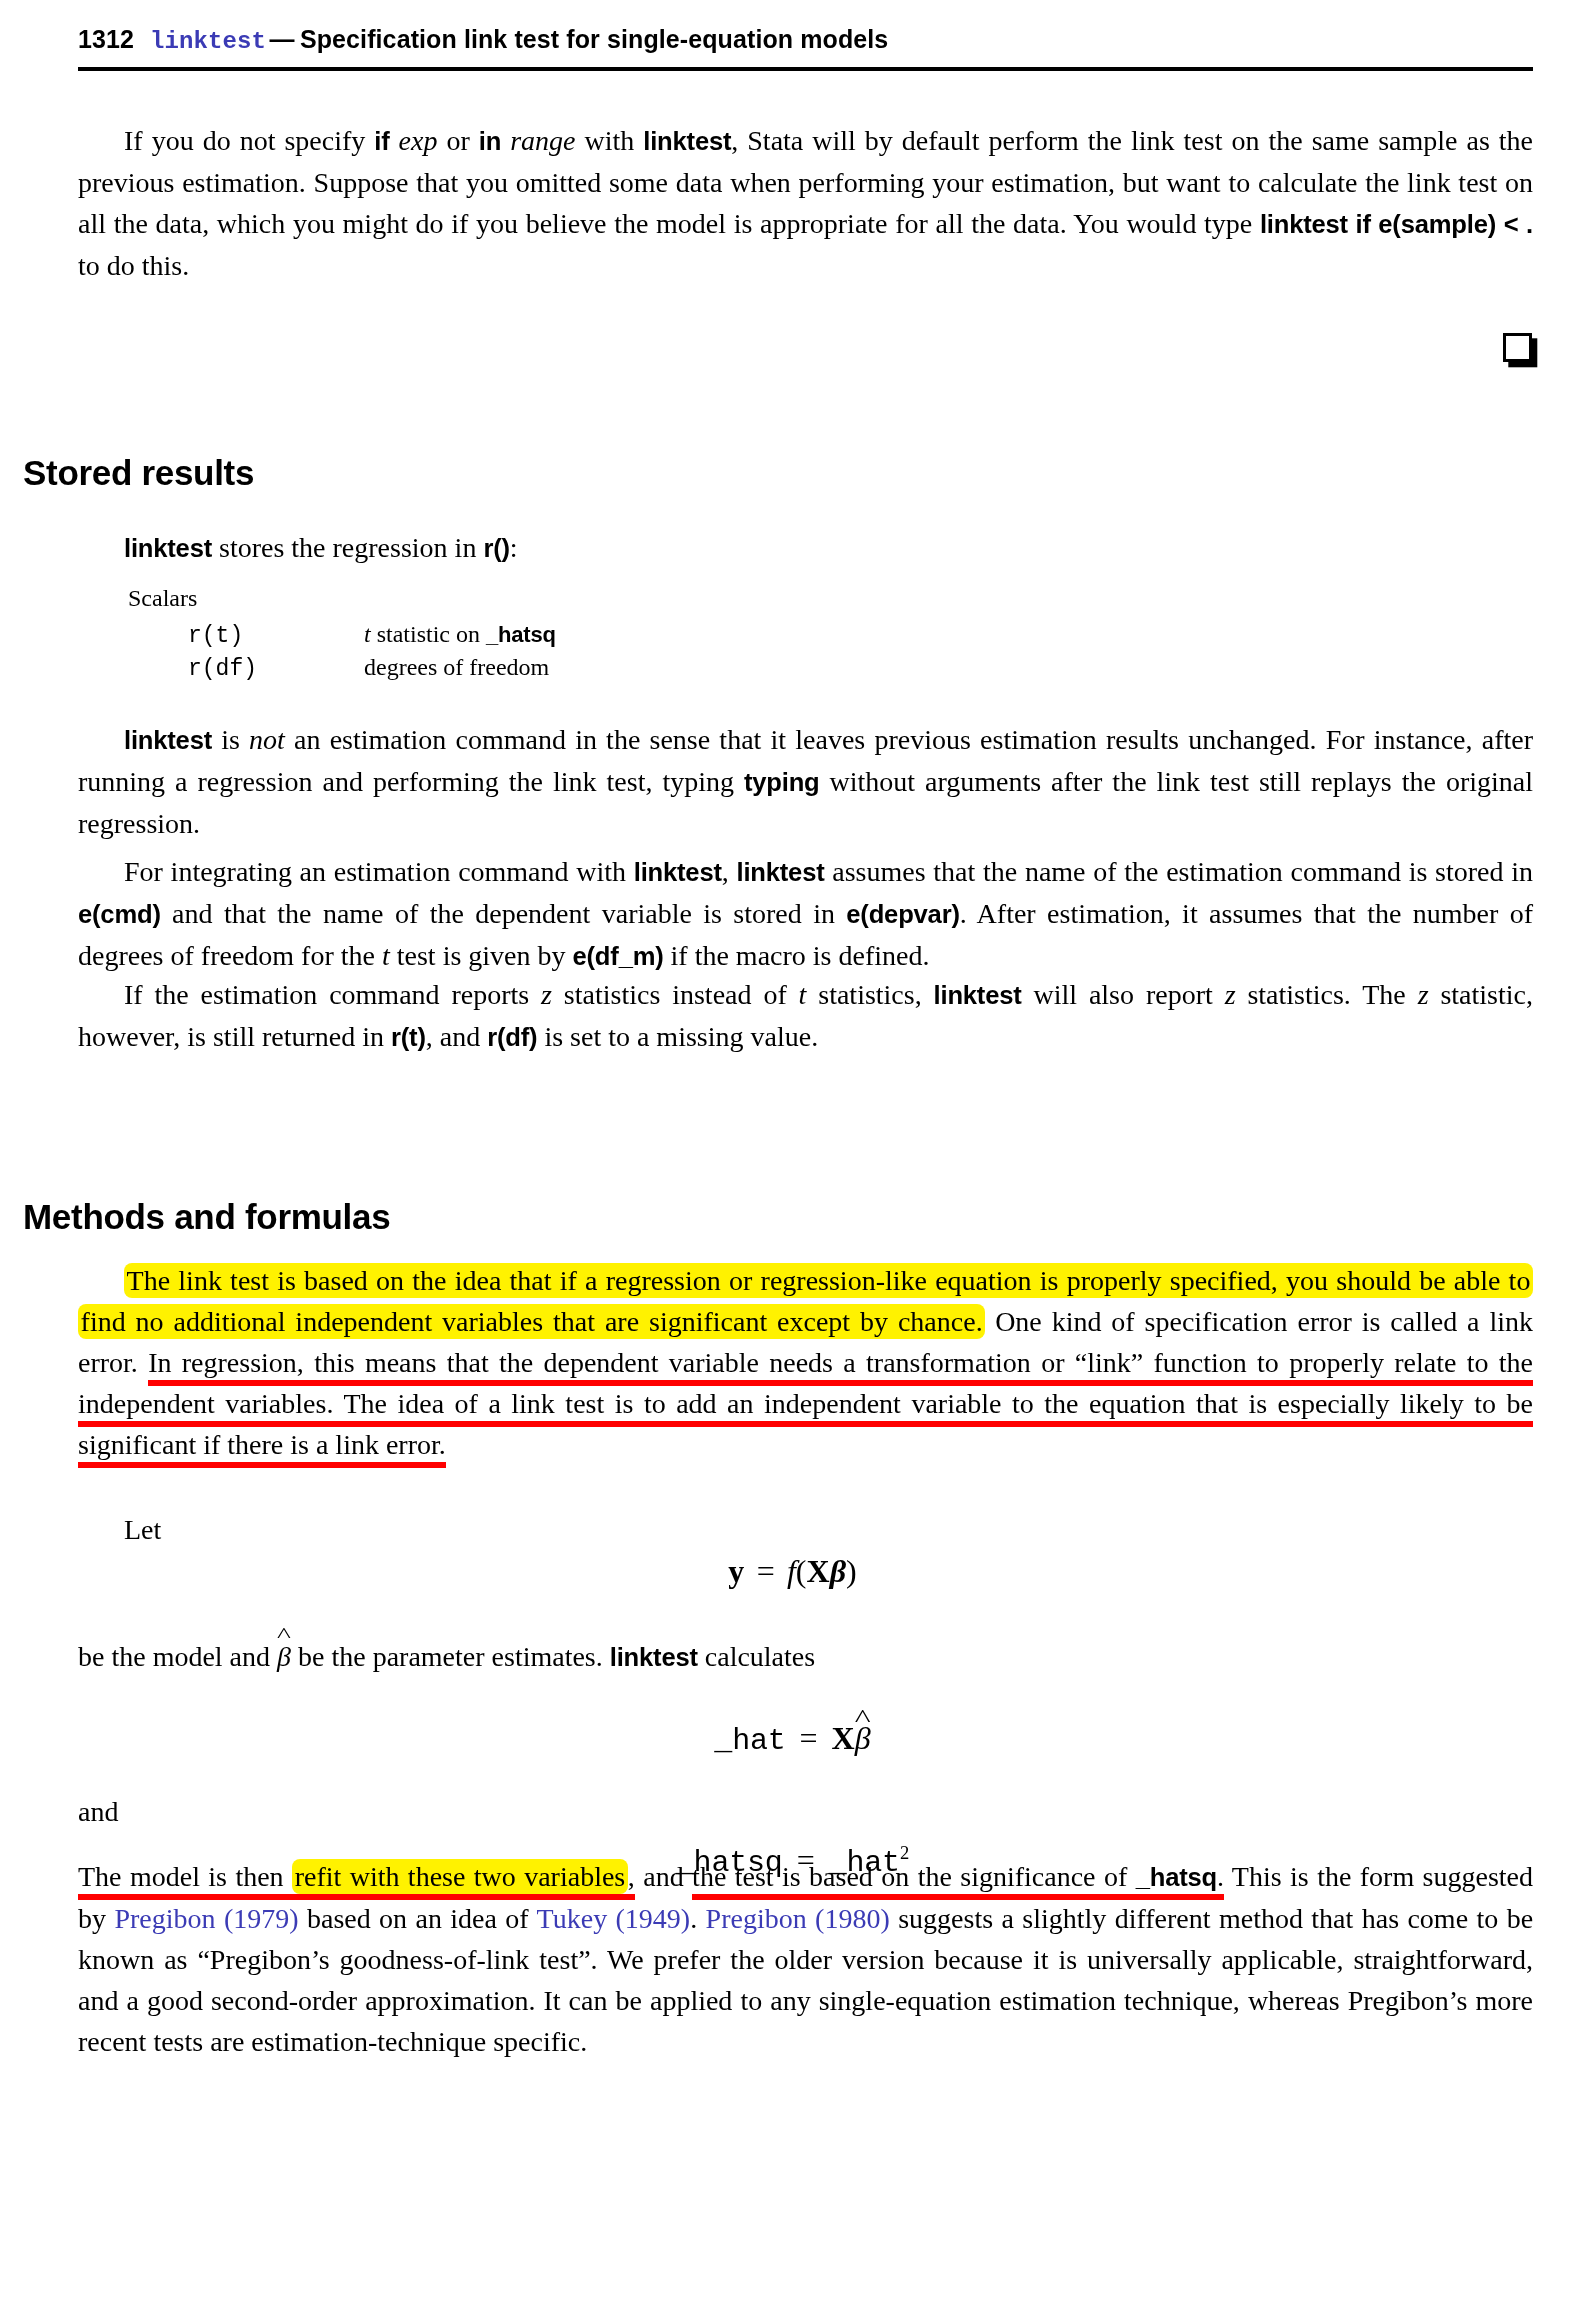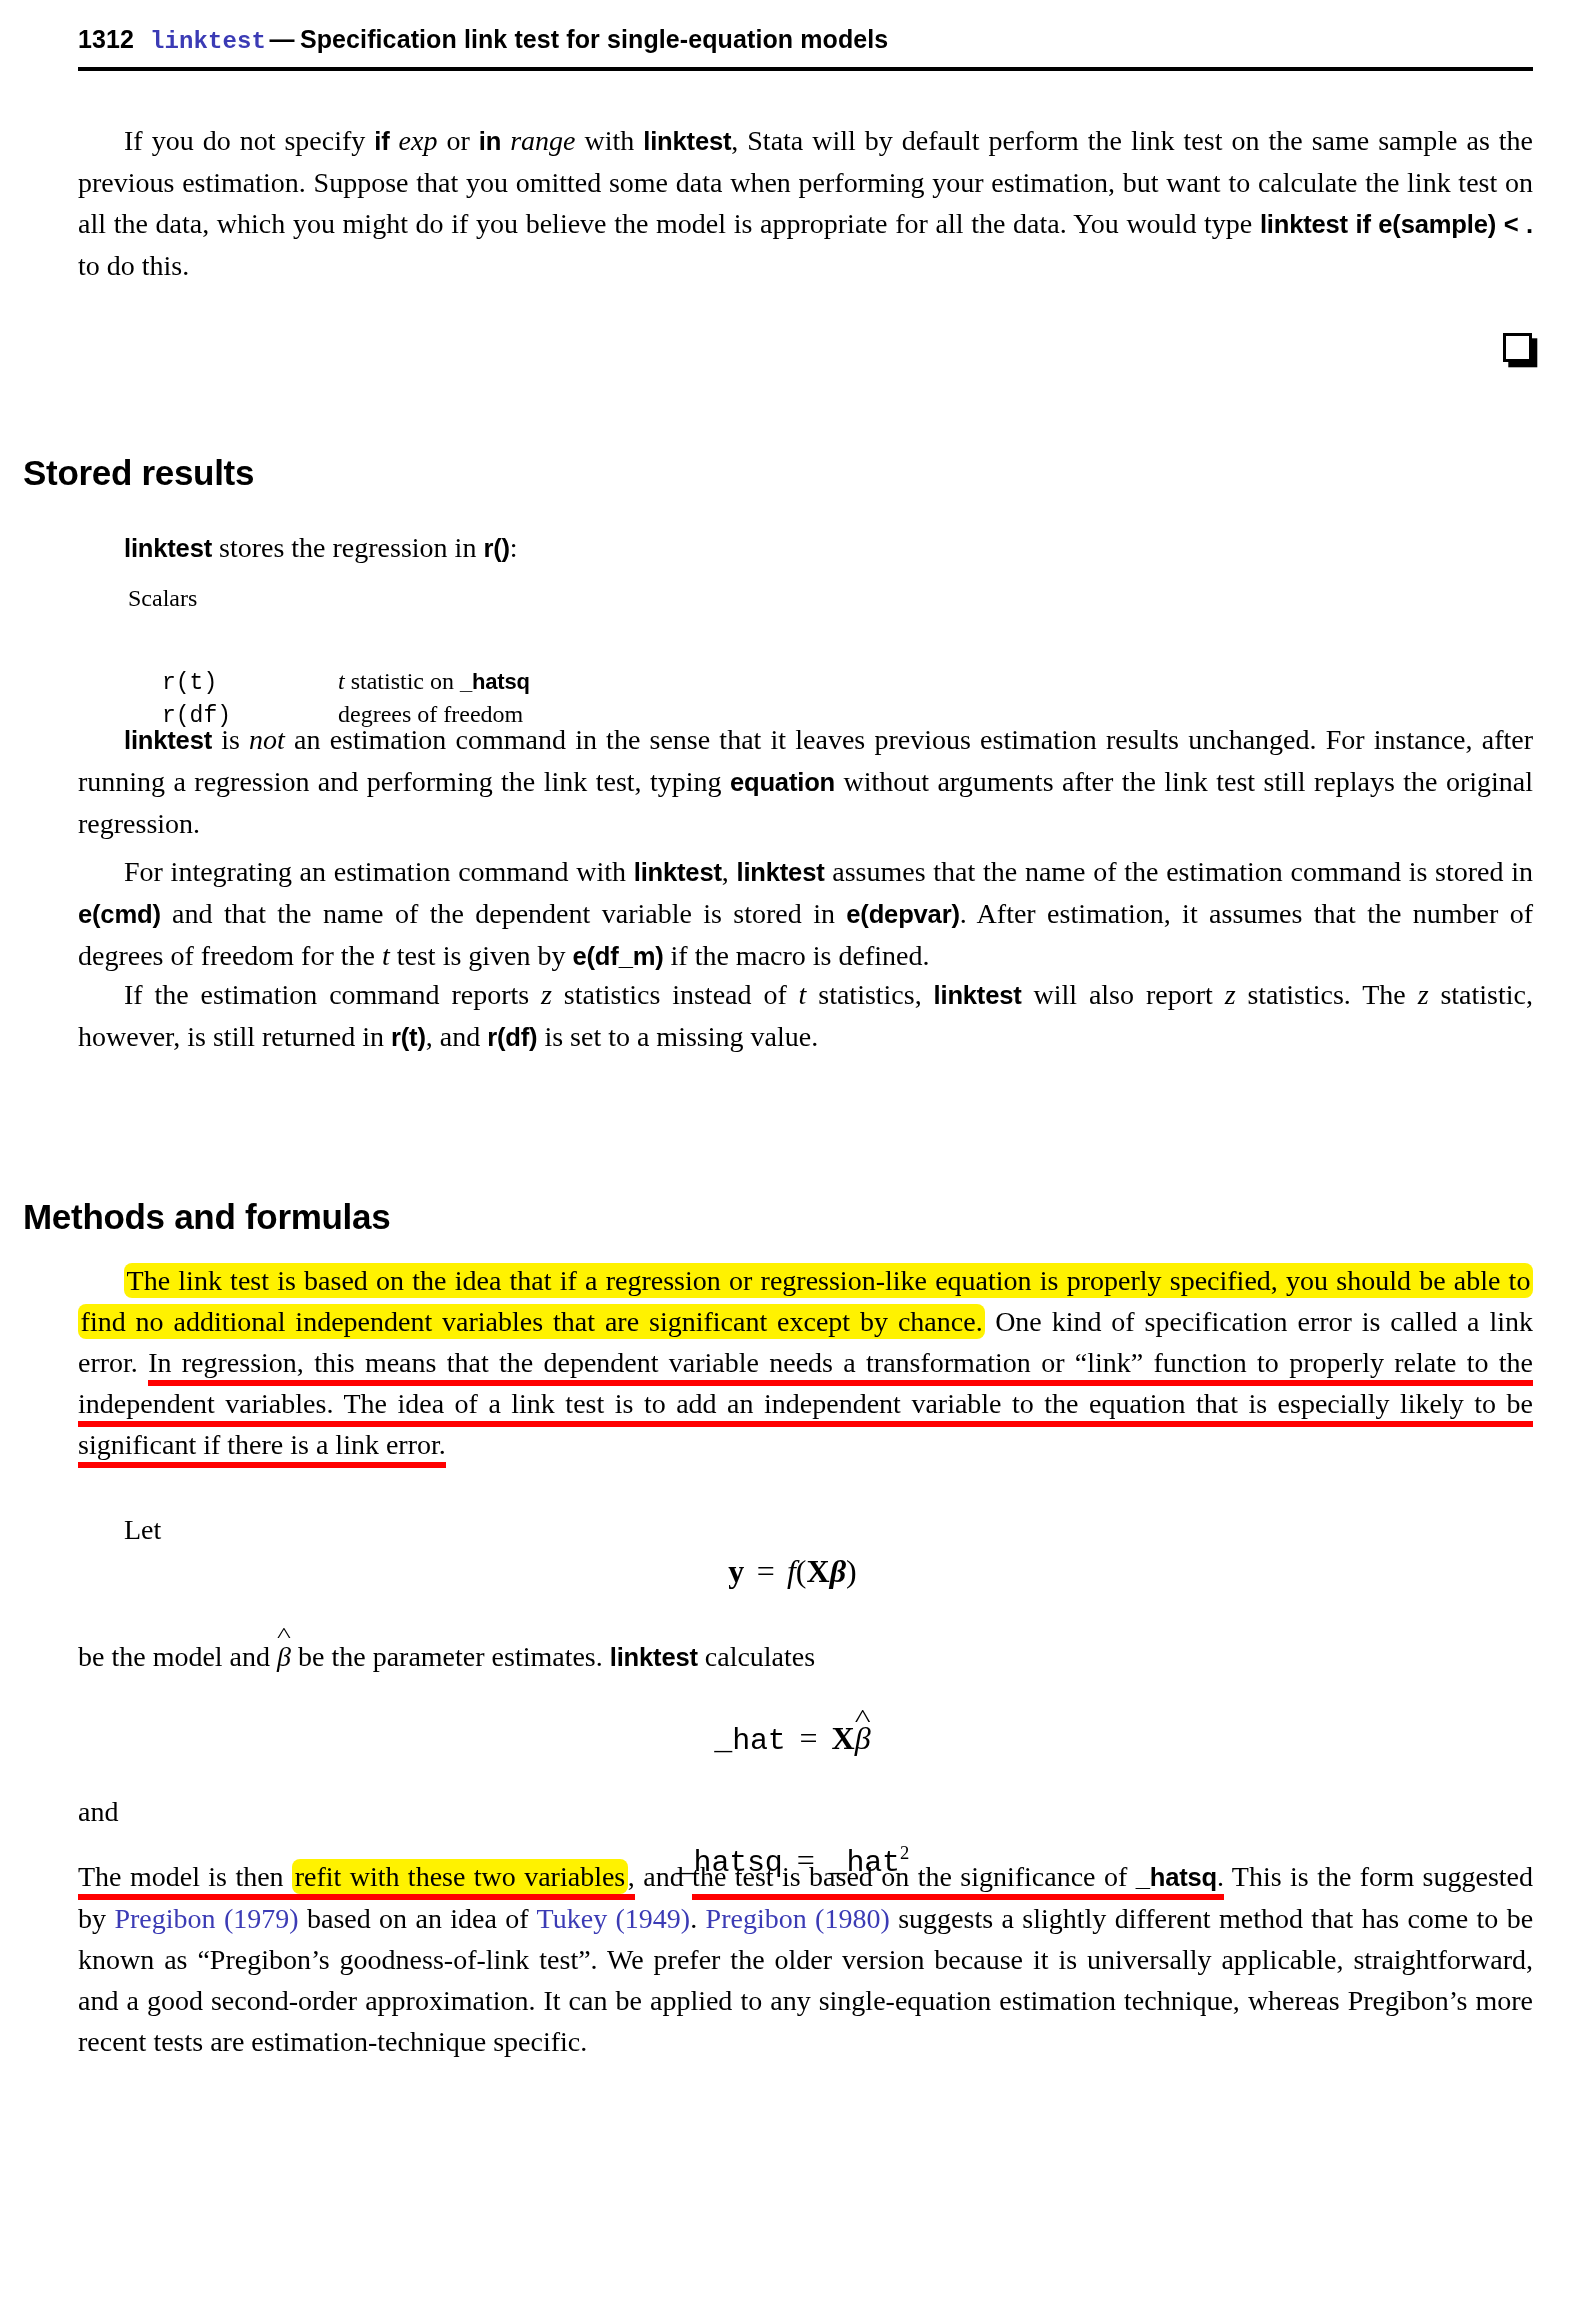--- a/index.html
+++ b/index.html
@@ -85,24 +85,23 @@
   }
 
   
   .scalars-label {
     position: absolute;
     left: 128px;
     font-size: 24px;
   }
   .sr-row {
     position: absolute;
-    left: 162px;
+    left: 188px;
     font-size: 24px;
     white-space: nowrap;
-    margin-top: 47px;
   }
   .sr-row .key {
     display: inline-block;
     width: 176px;
     font-family: "Liberation Mono", "DejaVu Sans Mono", monospace;
     font-size: 23px;
   }
   .sr-row .desc { font-size: 24px; }
   .sr-row .desc .mono { font-size: 22px; }
 
@@ -186,21 +185,21 @@
 
   <div class="sr-row" style="top:621px;">
     <span class="key">r(t)</span><span class="desc"><span class="ital">t</span><span> statistic on </span><span class="mono">_hatsq</span></span>
   </div>
 
   <div class="sr-row" style="top:654px;">
     <span class="key">r(df)</span><span class="desc">degrees of freedom</span>
   </div>
 
   <div class="body-text indent" style="top:719px;">
-    <span class="mono">linktest</span><span> is </span><span class="ital">not</span><span> an estimation command in the sense that it leaves previous estimation results unchanged. For instance, after running a regression and performing the link test, typing </span><span class="mono">equation</span><span> without arguments after the link test still replays the original regression.</span>
+    <span class="mono">linktest</span><span> is </span><span class="ital">not</span><span> an estimation command in the sense that it leaves previous estimation results unchanged. For instance, after running a regression and performing the link test, typing </span><span class="mono">typing</span><span> without arguments after the link test still replays the original regression.</span>
   </div>
 
   <div class="body-text indent" style="top:851px;">
     <span>For integrating an estimation command with </span><span class="mono">linktest</span><span>, </span><span class="mono">linktest</span><span> assumes that the name of the estimation command is stored in </span><span class="mono">e(cmd)</span><span> and that the name of the dependent variable is stored in </span><span class="mono">e(depvar)</span><span>. After estimation, it assumes that the number of degrees of freedom for the </span><span class="ital">t</span><span> test is given by </span><span class="mono">e(df_m)</span><span> if the macro is defined.</span>
   </div>
 
   <div class="body-text indent" style="top:974px;">
     <span>If the estimation command reports </span><span class="ital">z</span><span> statistics instead of </span><span class="ital">t</span><span> statistics, </span><span class="mono">linktest</span><span> will also report </span><span class="ital">z</span><span> statistics. The </span><span class="ital">z</span><span> statistic, however, is still returned in </span><span class="mono">r(t)</span><span>, and </span><span class="mono">r(df)</span><span> is set to a missing value.</span>
   </div>
 

